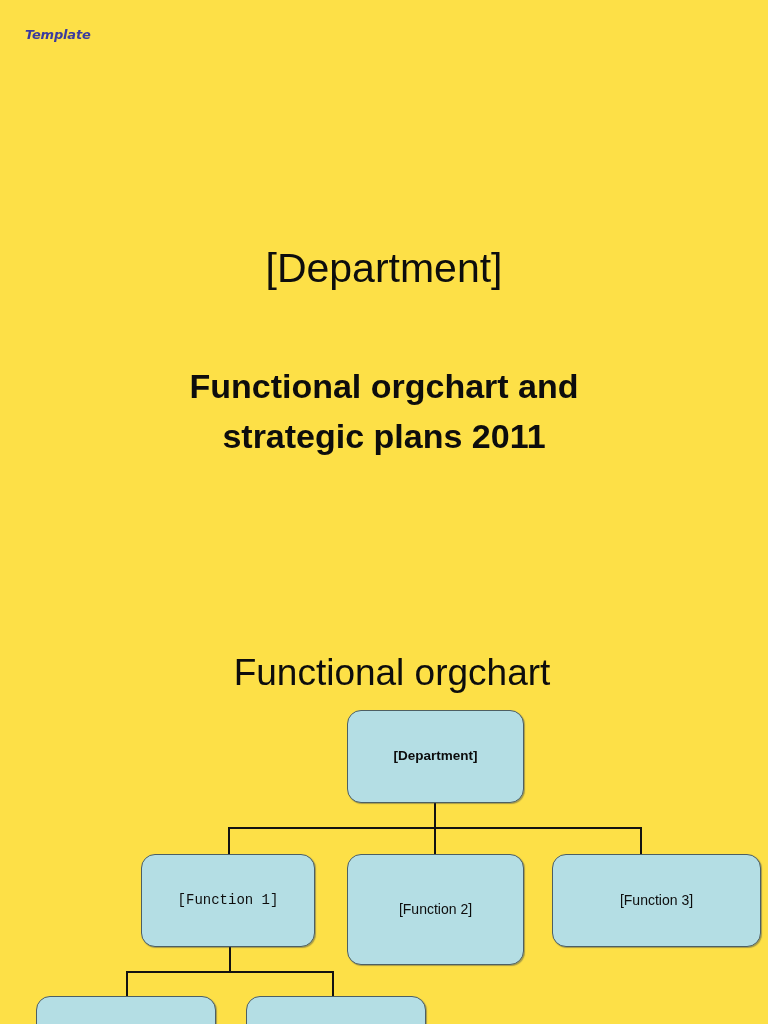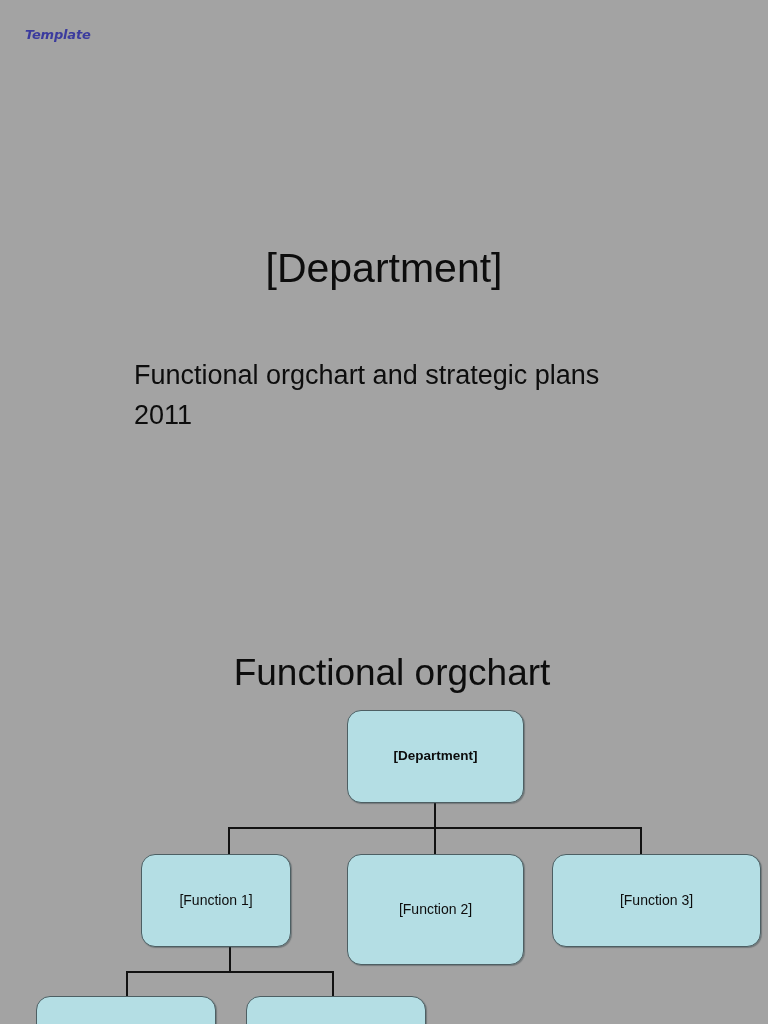--- a/index.html
+++ b/index.html
@@ -13,21 +13,21 @@
     position: relative;
     overflow: hidden;
     font-family: "Liberation Sans", sans-serif;
     color: #000000;
   }
 
   .page {
     position: absolute;
     left: 0;
     width: 768px;
-    background: #a3a3a3;
+    background: #fde047;
   }
 
   
   #slide-title { top: 0; height: 576px; }
 
   .template-tag {
     position: absolute;
     font-family: "DejaVu Sans", sans-serif;
     font-weight: bold;
     font-style: italic;
@@ -47,22 +47,23 @@
     font-weight: 400;
     line-height: 1.1;
     color: #0d0d0d;
   }
   #title-main { top: 219px; }
 
   .deck-subtitle {
     position: absolute;
     left: 134px;
     width: 500px;
-    font-size: 27px;
-    font-weight: 400;
+    text-align: center;
+    font-size: 34px;
+    font-weight: 700;
     line-height: 1.45;
     color: #0d0d0d;
   }
   #title-sub { top: 334px; }
 
   
   #slide-chart { top: 576px; height: 448px; }
 
   .slide-heading {
     position: absolute;
@@ -102,21 +103,21 @@
   .org-node .node-label {
     font-size: 14px;
     line-height: 1.2;
     padding: 0 6px;
   }
   .org-node.level-0 .node-label { font-weight: bold; font-size: 13.5px; }
   .org-node.level-1 .node-label { font-weight: 400; font-size: 14px; }
 
   
   #node-department { left: 347px; top: 134px; width: 177px; height: 93px; }
-  #node-function-1 { left: 141px; top: 278px; width: 150px; height: 93px; }
+  #node-function-1 { left: 141px; top: 278px; width: 174px; height: 93px; font-family: Liberation Mono, monospace; }
   #node-function-2 { left: 347px; top: 278px; width: 177px; height: 111px; }
   #node-function-3 { left: 552px; top: 278px; width: 209px; height: 93px; }
   #node-sub-1 { left: 36px;  top: 420px; width: 180px; height: 93px; border-radius: 14px; }
   #node-sub-2 { left: 246px; top: 420px; width: 180px; height: 93px; border-radius: 14px; }
 
   
   .conn {
     position: absolute;
     background: #121212;
   }

